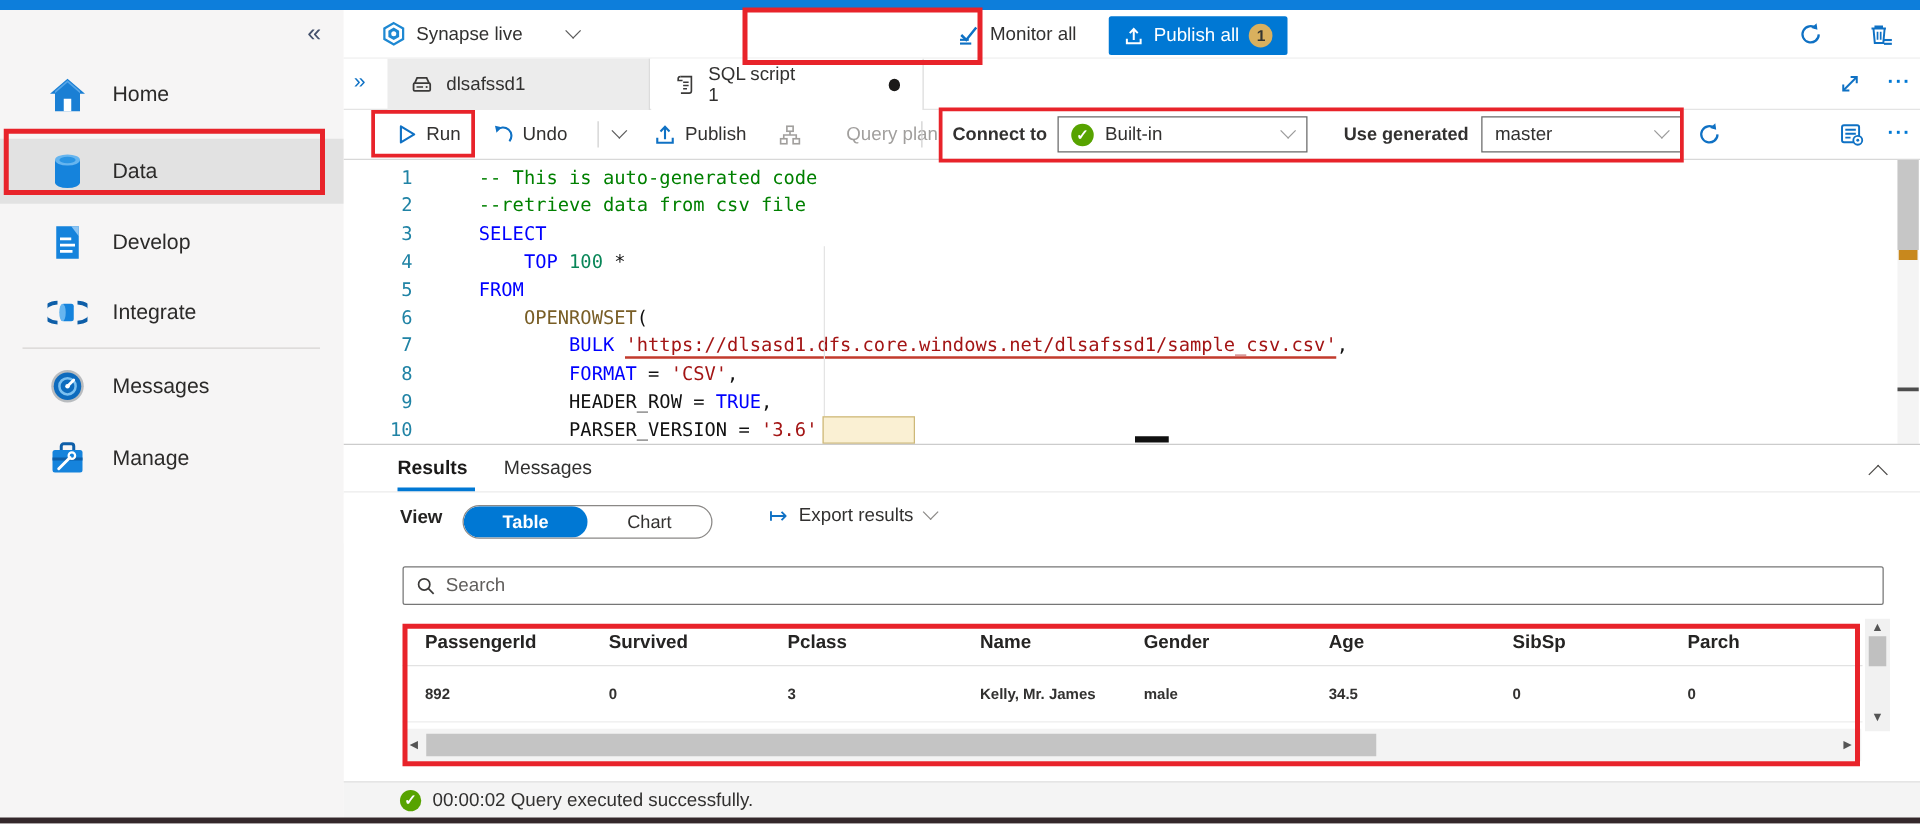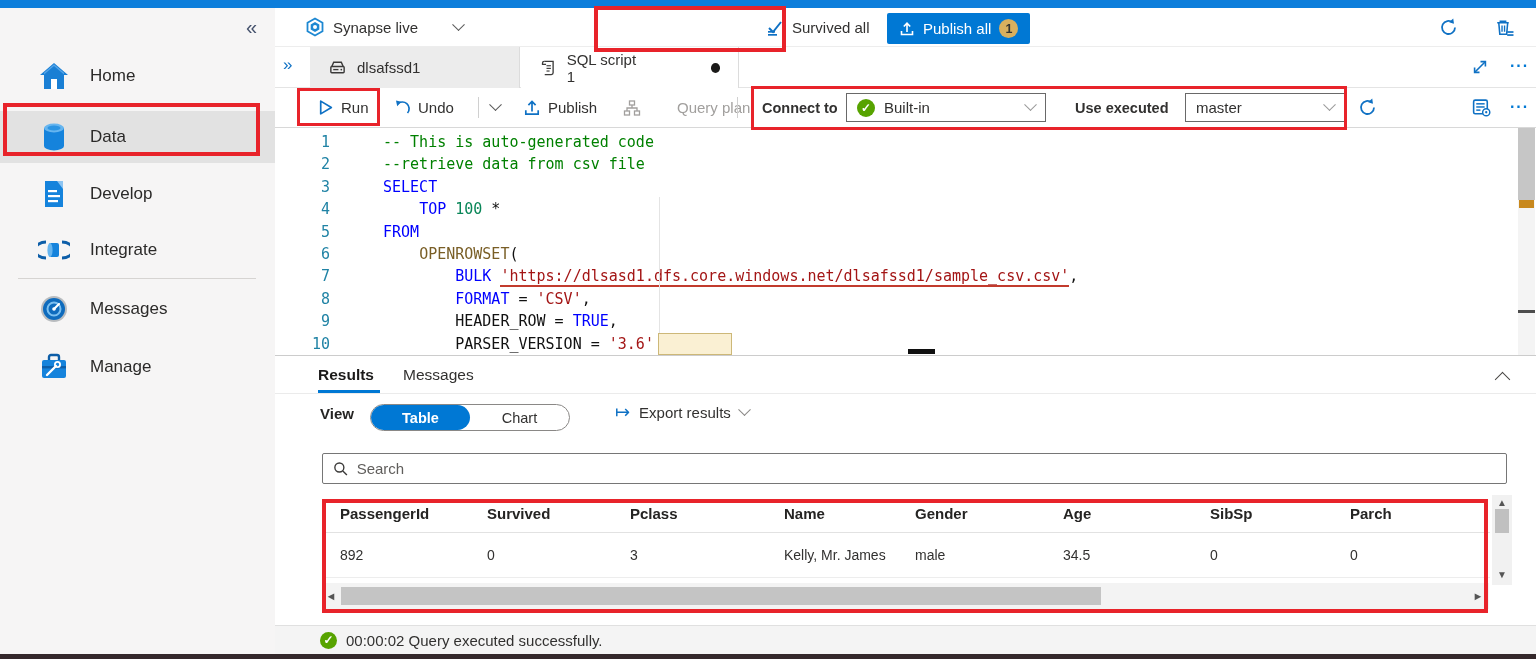--- a/index.html
+++ b/index.html
@@ -71,21 +71,21 @@
   .pill-opt { flex:1; display:flex; align-items:center; justify-content:center; font-size:14.5px; color:#323130; }
   .pill-opt.sel { background:#0078d4; color:#fff; border-radius:14px; font-weight:bold; }
   .searchbox { left:322px; top:453px; width:1185px; height:31px; border:1px solid #767676; border-radius:2px; background:#fff; display:flex; align-items:center; padding:0 10px; gap:8px; }
   .searchbox input { border:none; outline:none; font-size:15px; font-family:inherit; color:#323130; width:100%; background:transparent; }
   .searchbox input::placeholder { color:#605e5c; }
 
   
   .rtable { left:322px; top:495px; width:1168px; height:120px; background:#fff; }
   .rt-row { display:flex; padding-left:18px; align-items:center; }
   .rt-head { height:38px; border-bottom:1px solid #e2e2e2; font-weight:bold; font-size:15px; color:#252423; }
-  .rt-data { height:45px; border-bottom:1px solid #ededed; font-size:14px; color:#323130; }
+  .rt-data { height:45px; border-bottom:1px solid #ededed; font-size:12px; color:#323130;font-weight:bold; }
   .rt-cell { flex:0 0 auto; overflow:hidden; white-space:nowrap; }
   .rt-cell:nth-child(1){width:147px;} .rt-cell:nth-child(2){width:143px;}
   .rt-cell:nth-child(3){width:154px;} .rt-cell:nth-child(4){width:131px;}
   .rt-cell:nth-child(5){width:148px;} .rt-cell:nth-child(6){width:147px;}
   .rt-cell:nth-child(7){width:140px;} .rt-cell:nth-child(8){width:140px;}
   .hscroll { position:absolute; left:1px; top:88px; width:1166px; height:26px; background:#f3f3f3; display:flex; align-items:center; }
   .hs-arrow { width:16px; text-align:center; font-size:11px; color:#555; flex:0 0 16px; cursor:pointer; }
   .hs-thumb { position:absolute; left:18px; top:4px; width:760px; height:18px; background:#c4c4c4; cursor:grab; }
   .vscroll { position:absolute; left:1170px; top:0; width:20px; height:90px; background:#f1f1f1; }
   .vs-arrow { position:absolute; left:0; width:20px; text-align:center; font-size:10px; color:#555; cursor:pointer; }
@@ -186,21 +186,21 @@
       <span>Synapse live</span>
       <span class="chev" style="margin-left:28px;"></span>
     </div>
 
     <div class="cmd-item" style="left:490px;">
       <svg width="19" height="19" viewBox="0 0 19 19">
         <path d="M4 10 l4 4 L16 4" fill="none" stroke="#0f71c4" stroke-width="2"></path>
         <rect x="3" y="13" width="7" height="1.7" fill="#0f71c4"></rect>
         <rect x="3" y="16" width="9" height="1.7" fill="#0f71c4"></rect>
       </svg>
-      <span>Survived all</span>
+      <span>Monitor all</span>
     </div>
 
     <button class="publish-btn">
       <svg width="16" height="16" viewBox="0 0 16 16">
         <path d="M8 11 V2.5 M4.8 5.5 L8 2.2 l3.2 3.3" fill="none" stroke="#fff" stroke-width="1.6"></path>
         <path d="M2.5 10 v3.5 h11 V10" fill="none" stroke="#fff" stroke-width="1.6"></path>
       </svg>
       <span>Publish all</span>
       <span class="badge">1</span>
     </button>
@@ -300,21 +300,21 @@
     <div class="tb-item" style="left:487px;">
       <span class="tb-label">Connect to</span>
     </div>
     <div class="dropdown" style="left:571px; width:200px; padding:0 10px; gap:9px;">
       <span class="green-check">✓</span>
       <span>Built-in</span>
       <span class="chev" style="margin-left:auto; border-color:#9a9a9a;"></span>
     </div>
 
     <div class="tb-item" style="left:800px;">
-      <span class="tb-label">Use executed</span>
+      <span class="tb-label">Use generated</span>
     </div>
     <div class="dropdown" style="left:910px; width:160px; padding:0 10px;">
       <span>master</span>
       <span class="chev" style="margin-left:auto; border-color:#9a9a9a;"></span>
     </div>
 
     <div class="tb-item icon-btn" style="left:1082px;">
       <svg width="21" height="21" viewBox="0 0 20 20">
         <path d="M16.2 10 a6.2 6.2 0 1 1 -2.1 -4.7" fill="none" stroke="#0f71c4" stroke-width="1.7"></path>
         <polygon points="14.5,1.5 15.2,6.5 10.6,5.1" fill="#0f71c4"></polygon>

